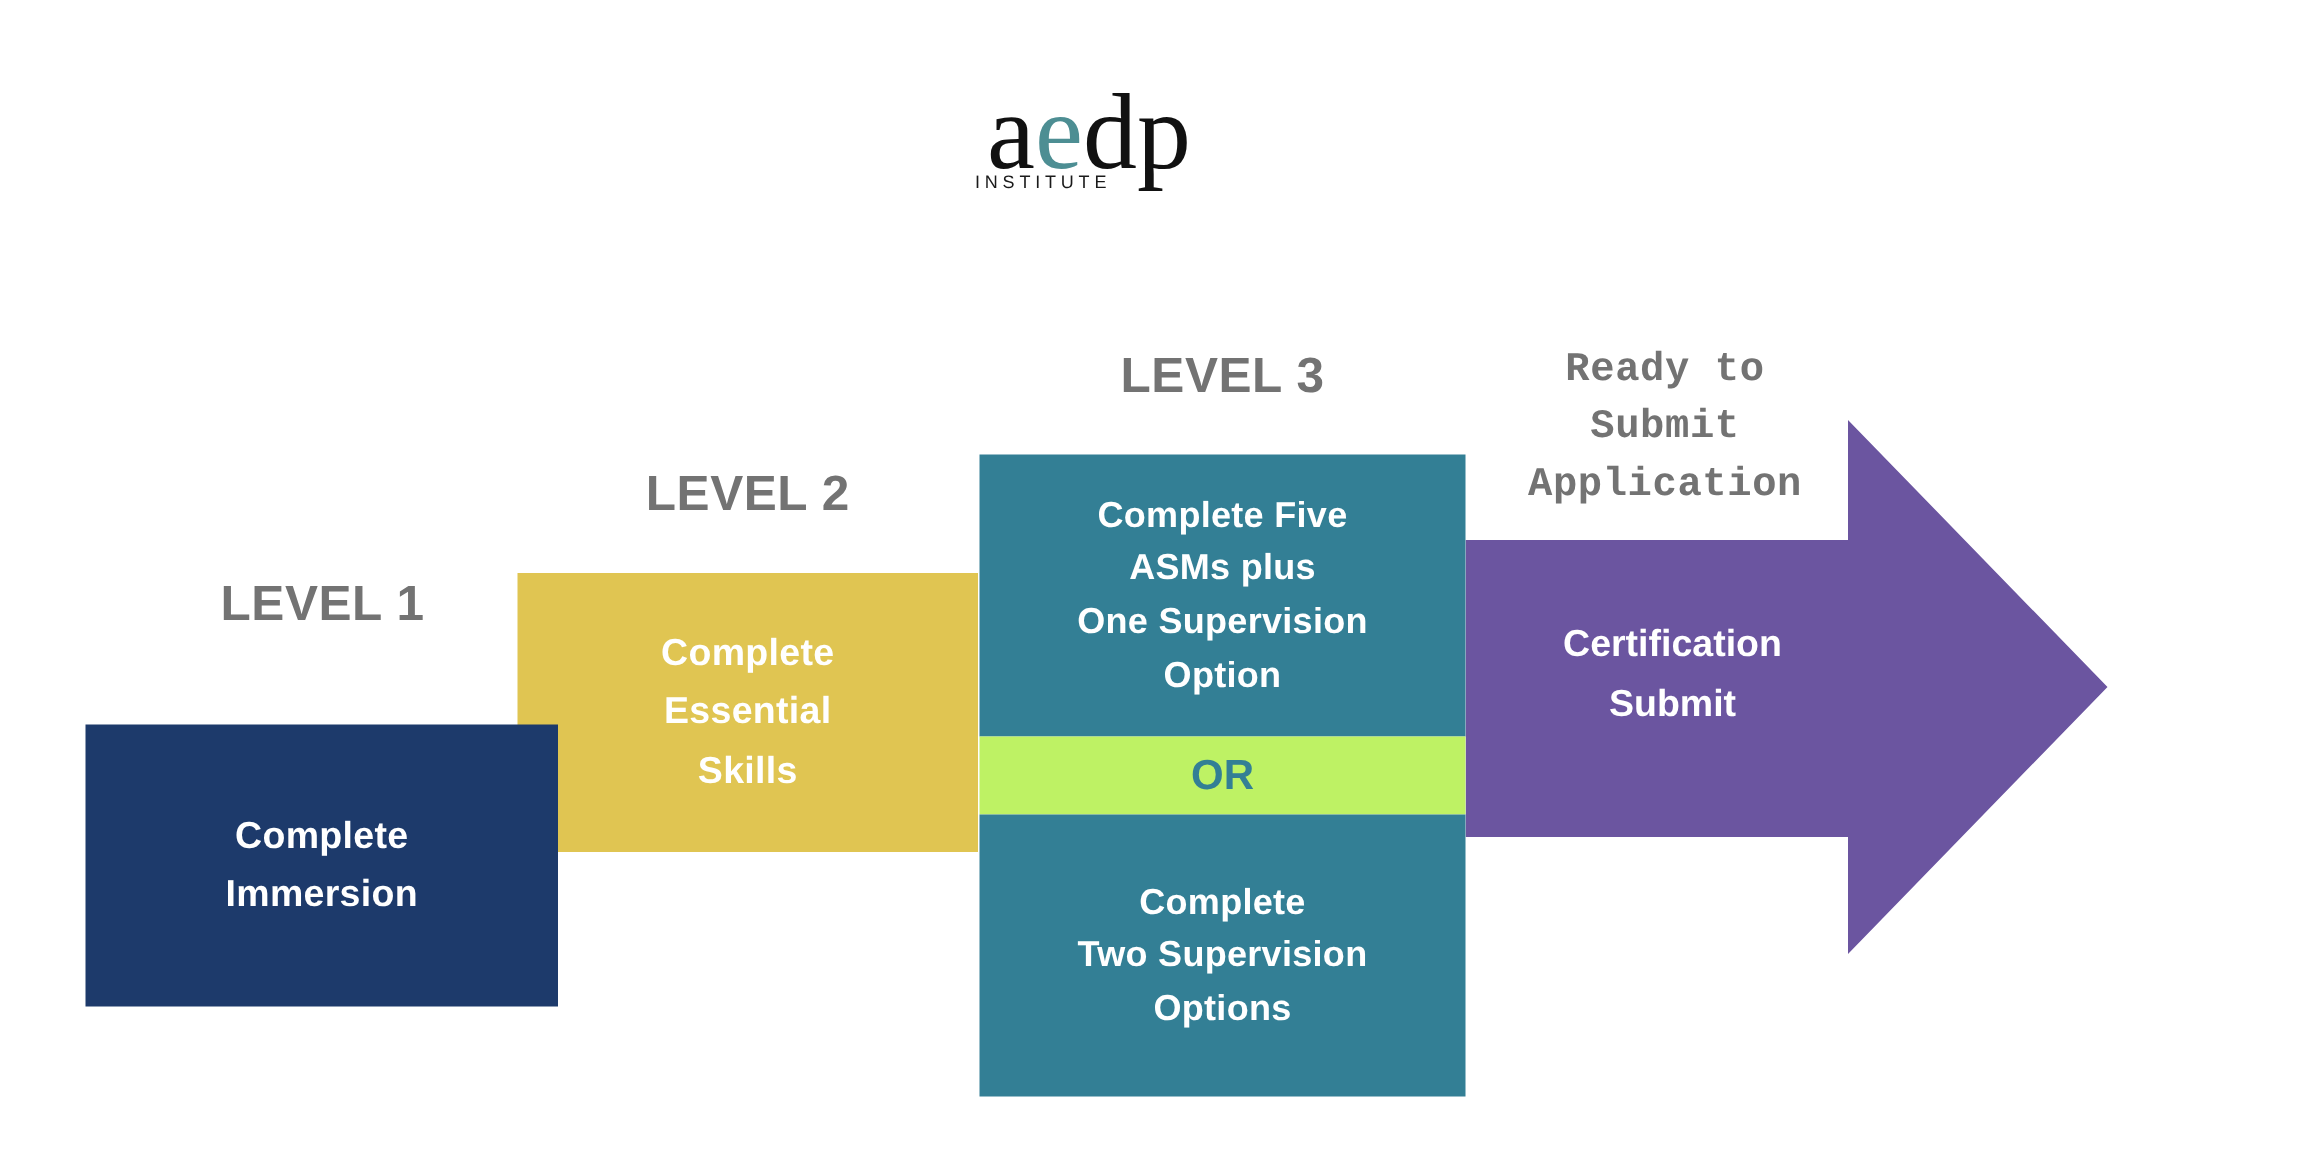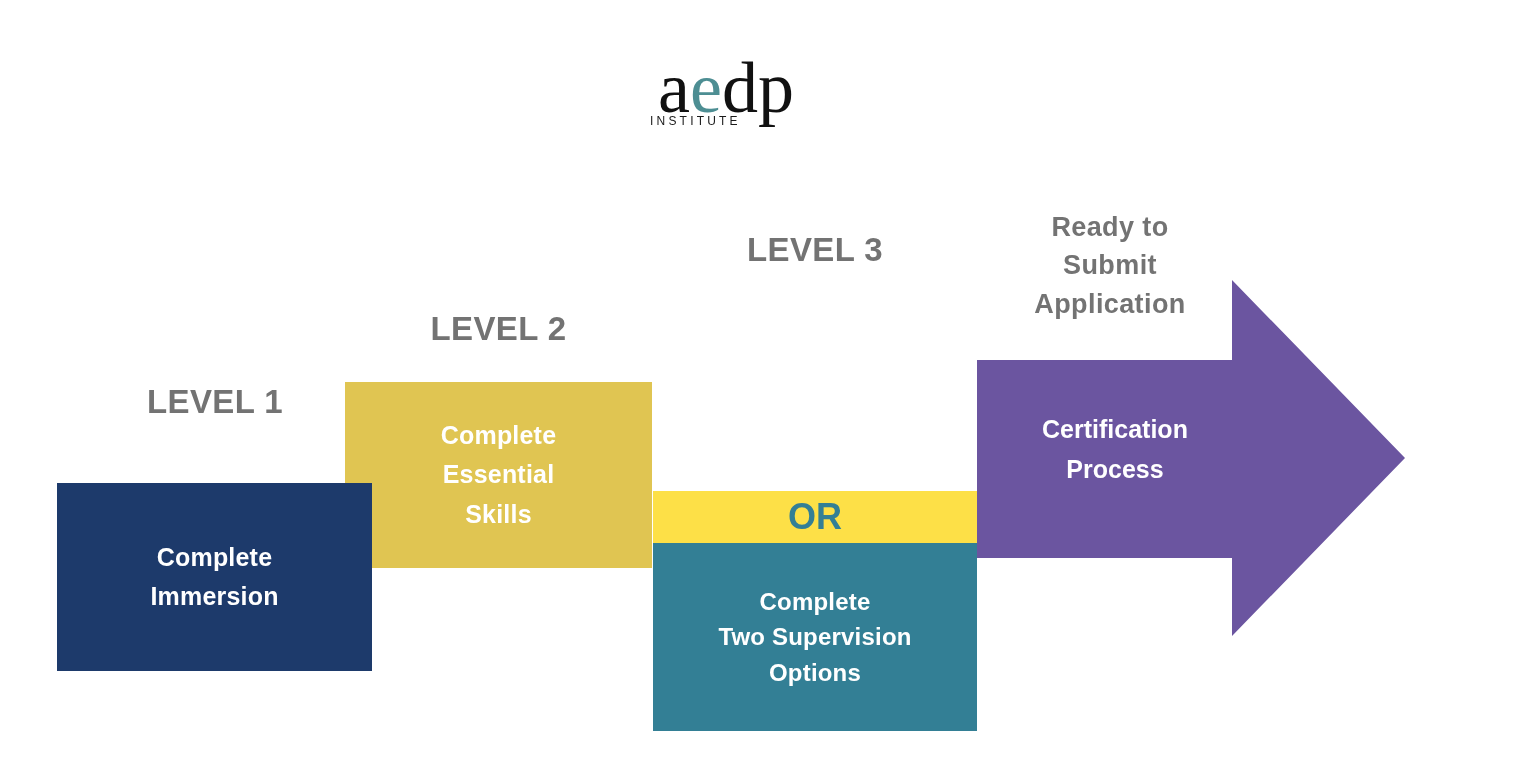--- a/index.html
+++ b/index.html
@@ -97,43 +97,44 @@
   #level3-box-a {
     left: 653px; top: 303px; width: 324px; height: 188px;
     background: var(--teal);
     z-index: 2;
     font-size: 24px;
     line-height: 1.48;
   }
   #level3-or {
     position: absolute;
     left: 653px; top: 491px; width: 324px; height: 52px;
-    background: #fde047;
+    background: #bef264;
     display: flex;
     align-items: center;
     justify-content: center;
     color: var(--teal);
-    font-size: 36px;
+    font-size: 28px;
     font-weight: bold;
     z-index: 2;
   }
   #level3-box-b {
     left: 653px; top: 543px; width: 324px; height: 188px;
     background: var(--teal);
     z-index: 2;
     font-size: 24px;
     line-height: 1.48;
   }
 
   
   #arrow-label {
-    left: 988px; top: 208px; width: 244px;
+    left: 988px; top: 228px; width: 244px;
     font-size: 27px;
     line-height: 1.42;
     white-space: pre-line;
+    font-family: Liberation Mono, monospace;
   }
   #arrow-wrap {
     position: absolute;
     left: 977px; top: 258px;
     width: 432px; height: 400px;
     z-index: 1;
   }
   #arrow-wrap svg { display: block; width: 432px; height: 400px; }
   #arrow-text {
     position: absolute;
@@ -166,34 +167,40 @@
   </div>
 
   <div class="level-label" id="level2-label">LEVEL 2</div>
   <div class="block" id="level2-box">
     <span class="txt">Complete
 Essential
 Skills</span>
   </div>
 
   <div class="level-label" id="level3-label">LEVEL 3</div>
+  <div class="block" id="level3-box-a">
+    <span class="txt">Complete Five
+ASMs plus
+One Supervision
+Option</span>
+  </div>
   <div id="level3-or">
     <span>OR</span>
   </div>
   <div class="block" id="level3-box-b">
     <span class="txt">Complete
 Two Supervision
 Options</span>
   </div>
 
   <div class="level-label" id="arrow-label">Ready to
 Submit
 Application</div>
 
   <div id="arrow-wrap">
     <svg viewBox="0 0 432 400" xmlns="http://www.w3.org/2000/svg">
       <polygon points="0,102 255,102 255,22 428,200 255,378 255,300 0,300" fill="#6b55a0"></polygon>
     </svg>
   </div>
   <div id="arrow-text">Certification
-Process</div>
+Submit</div>
 
 </div>
 
 </body></html>

